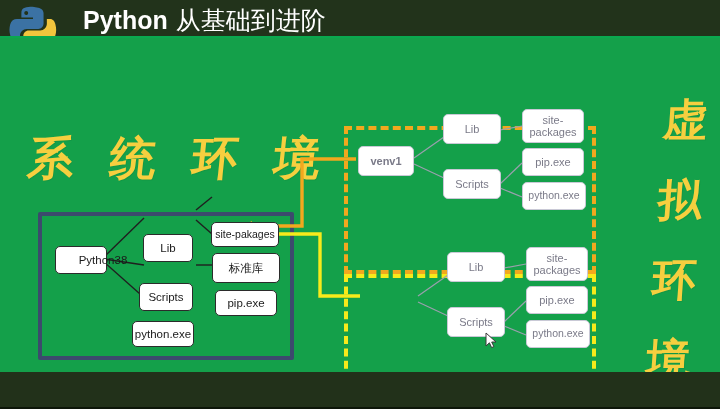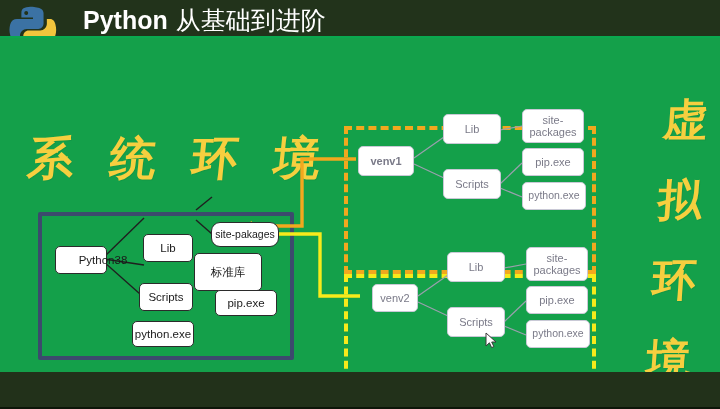--- a/index.html
+++ b/index.html
@@ -164,42 +164,41 @@
     </svg>
 
     <div class="node dark" style="left:55px;top:208px;width:52px;height:28px;padding-left:44px;">Python38</div>
 
     <div class="node dark" style="left:143px;top:196px;width:50px;height:28px;">Lib</div>
 
     <div class="node dark" style="left:139px;top:245px;width:54px;height:28px;">Scripts</div>
 
     <div class="node dark" style="left:132px;top:283px;width:62px;height:26px;">python.exe</div>
 
-    <div class="node dark" style="left:211px;top:184px;width:68px;height:25px;font-size:10.5px;border-radius:9px;">site-pakages</div>
-
-    <div class="node dark" style="left:194px;top:215px;width:68px;height:38px;">标准库</div>
+    <div class="node dark" style="left:211px;top:184px;width:68px;height:25px;font-size:10.5px;">site-pakages</div>
+
+    <div class="node dark" style="left:212px;top:215px;width:68px;height:30px;">标准库</div>
 
     <div class="node dark" style="left:215px;top:252px;width:62px;height:26px;">pip.exe</div>
 
     <div class="node light" style="left:358px;top:108px;width:56px;height:30px;font-weight:bold;">venv1</div>
 
     <div class="node light" style="left:443px;top:76px;width:58px;height:30px;">Lib</div>
 
     <div class="node light" style="left:443px;top:131px;width:58px;height:30px;">Scripts</div>
 
     <div class="node light" style="left:522px;top:71px;width:62px;height:34px;flex-direction:column;">
       <span>site-</span>
       <span>packages</span>
     </div>
 
     <div class="node light" style="left:522px;top:110px;width:62px;height:28px;">pip.exe</div>
 
     <div class="node light" style="left:522px;top:144px;width:64px;height:28px;font-size:10.5px;">python.exe</div>
 
-    <div class="node light" style="left:372px;top:246px;width:46px;height:28px;">venv2</div>
 
     <div class="node light" style="left:447px;top:214px;width:58px;height:30px;">Lib</div>
 
     <div class="node light" style="left:447px;top:269px;width:58px;height:30px;">Scripts</div>
 
     <div class="node light" style="left:526px;top:209px;width:62px;height:34px;flex-direction:column;">
       <span>site-</span>
       <span>packages</span>
     </div>
 

